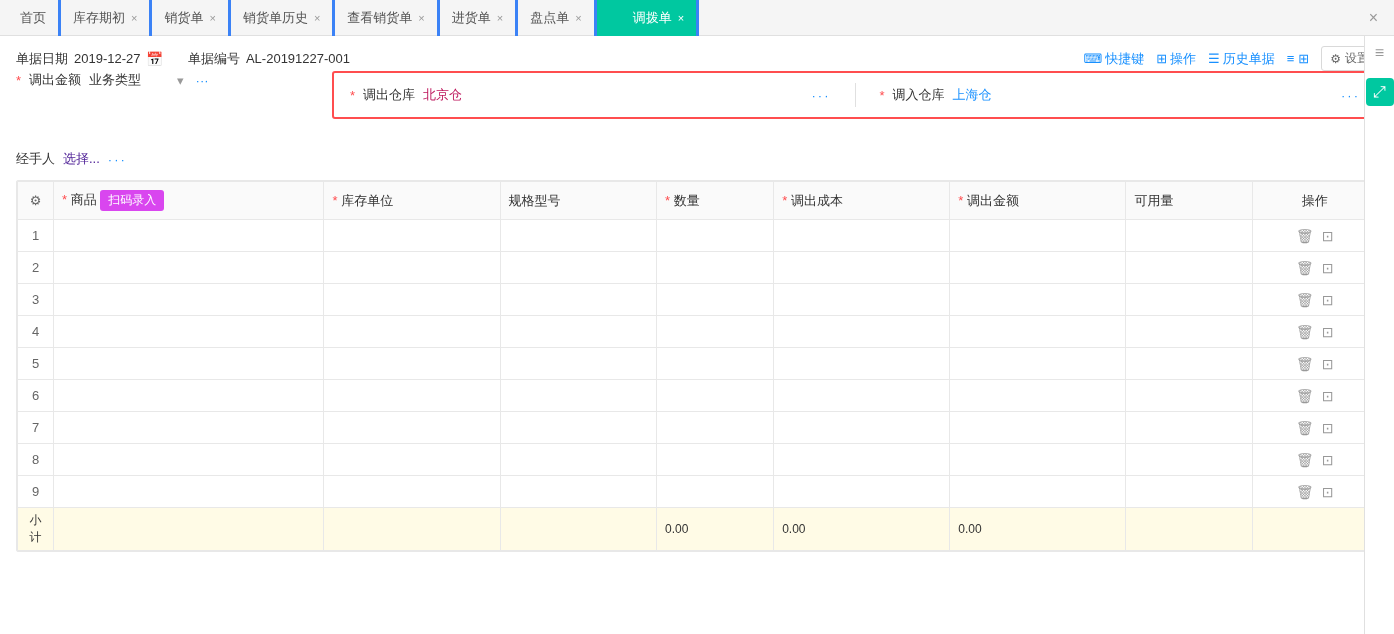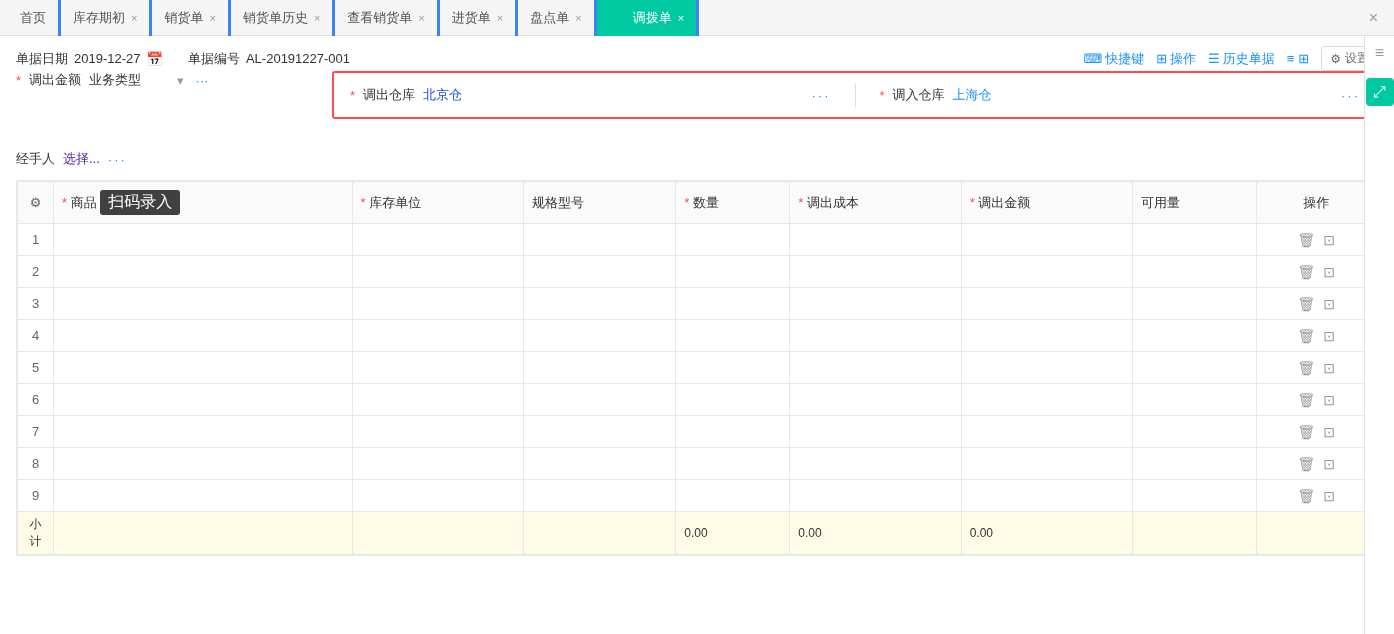--- a/index.html
+++ b/index.html
@@ -152,26 +152,26 @@
     }
     .icon-btn {
       cursor: pointer;
       color: #999;
       font-size: 14px;
       border: none;
       background: none;
       padding: 0;
     }
     .scan-btn {
-      background: #404040;
+      background: #d946ef;
       color: #fff;
       border: none;
       border-radius: 3px;
       padding: 2px 8px;
-      font-size: 16px;
+      font-size: 12px;
       cursor: pointer;
     }
     .gear-cell { width: 36px; text-align: center; color: #666; }
 
     
     .right-sidebar {
       position: fixed;
       right: 0;
       top: 36px;
       display: flex;
@@ -303,21 +303,21 @@
       <span style="color:#333;min-width:80px;">业务类型</span>
       <span class="dropdown-arrow">▾</span>
       <span style="color:#1890ff;cursor:pointer;margin-left:4px;">···</span>
     </div>
 
     <div class="red-box" style="flex:1;">
       <div class="red-box-inner">
         <div class="red-box-col">
           <span style="color:#ff4d4f;">*</span>
           <label>调出仓库</label>
-          <span style="color:#1d4ed8;cursor:pointer;text-align:center;">北京仓</span>
+          <span style="color:#be185d;cursor:pointer;text-align:center;">北京仓</span>
           <span style="margin-left:auto;color:#1890ff;cursor:pointer;letter-spacing:2px;">···</span>
         </div>
         <div class="red-box-divider"></div>
         <div class="red-box-col">
           <span style="color:#ff4d4f;">*</span>
           <label>调入仓库</label>
           <span style="color:#1890ff;cursor:pointer;">上海仓</span>
           <span style="margin-left:auto;color:#1890ff;cursor:pointer;letter-spacing:2px;">···</span>
         </div>
       </div>

